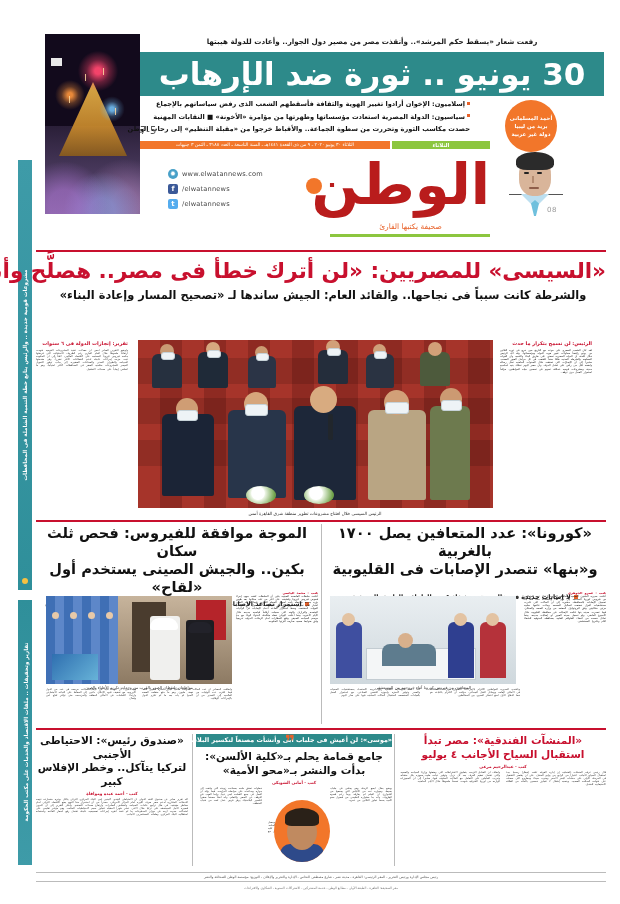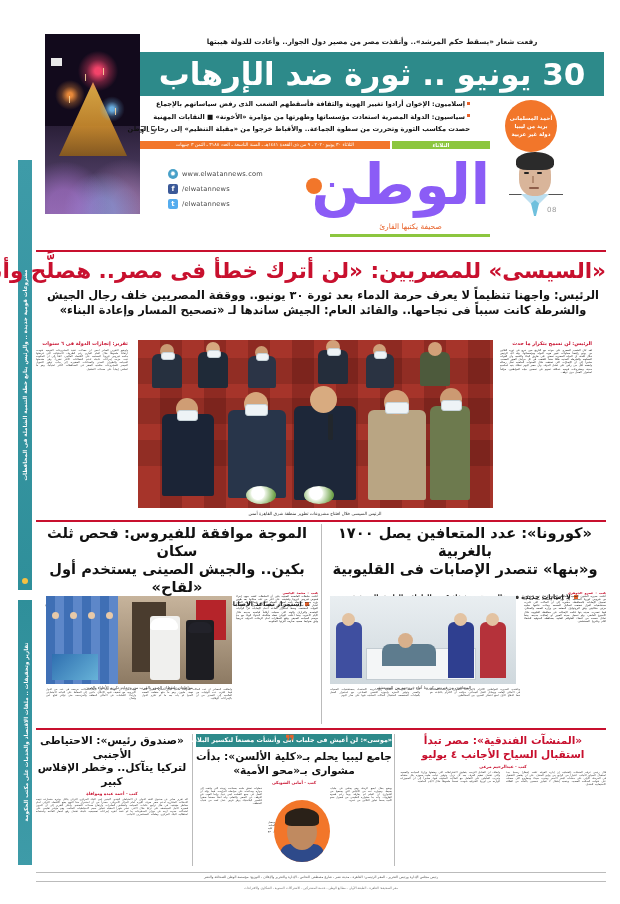--- a/index.html
+++ b/index.html
@@ -140,21 +140,21 @@
   .social .ic.fb{background:#3b5998;}
   .social .ic.tw{background:#55acee;border-radius:2px;}
   .social .tx{font-size:6.6px;color:#444;letter-spacing:.2px;}
 
   
   .masthead{
     position:absolute;left:330px;top:152px;width:160px;height:70px;
     text-align:center;direction:rtl;
   }
   .masthead .word{
-    font-size:56px;line-height:66px;font-weight:bold;color:#8b5cf6;
+    font-size:56px;line-height:66px;font-weight:bold;color:#b91c1c;
     letter-spacing:-2px;white-space:nowrap;
   }
   .dot{
     position:absolute;left:306px;top:178px;width:16px;height:16px;
     border-radius:50%;background:#f2762a;
   }
   .tagline{
     position:absolute;left:338px;top:222px;width:145px;height:10px;
     font-size:7.5px;color:#e8622a;direction:rtl;text-align:center;font-weight:normal;
   }
@@ -445,21 +445,20 @@
     <div class="rt">مشروعات قومية جديدة .. والرئيس يتابع خطة التنمية الشاملة فى المحافظات</div>
     <div class="dotm"></div>
   </div>
   <div class="rail2">
     <div class="rt">تقارير وتحقيقات .. ملفات الاقتصاد والخدمات على مكتب الحكومة</div>
   </div>
 
   <div class="redrule" style="left:36px;top:250px;width:570px"></div>
   <div class="lead">«السيسى» للمصريين: «لن أترك خطأ فى مصر.. هصلَّح وأبنى»</div>
   <div class="leadsub">
-    <div>الرئيس: واجهنا تنظيماً لا يعرف حرمة الدماء بعد ثورة ٣٠ يونيو.. ووقفة المصريين خلف رجال الجيش</div>
     <div>والشرطة كانت سبباً فى نجاحها.. والقائد العام: الجيش ساندها لـ «تصحيح المسار وإعادة البناء»</div>
   </div>
 
   <div class="mainphoto">
     <div class="mp-seatwall"></div>
     <div class="mp-row" style="top:18px"></div>
     <div class="mp-row" style="top:58px"></div>
     <div class="mp-row" style="top:100px"></div>
 
     <div class="mp-person" style="left:14px;top:14px;width:30px;height:34px;background:#26303f"></div>
@@ -603,21 +602,21 @@
       </div>
     </div>
   </div>
 
   <div class="greenstrip">
     <span>«موسى»: لن أعيش فى جلباب أبى وأنشأت مصنعاً لتكسير البلاستيك</span>
   </div>
   <div class="quotemark">❞</div>
 
   <div class="s3 s3b" style="top:750px">
-    <div class="h3">جامع ليبيا يحلم بـ«كلية الألسن»: بدأت مشوارى بـ«محو الأمية»</div>
+    <div class="h3">جامع قمامة يحلم بـ«كلية الألسن»: بدأت والنشر بـ«محو الأمية»</div>
     <div class="byline">كتب - أمانى الشوبكى</div>
     <div style="display:flex;gap:6px">
       <div class="microtext" style="width:62px;height:86px">
         يوضح بطل أبسع الرحلة وهو يجلس فى جلباب بسيط، وبجواره عدد من الأكياس التى يجمعها من الشوارع، أن الحلم لم يفارقه يوماً رغم قسوة الظروف، وأنه بدأ مشواره التعليمى من فصول محو الأمية بعدما تجاوز الثلاثين من عمره.
       </div>
       <div class="microtext" style="width:56px;height:86px;margin-top:34px">
         ويقول إنه التحق بعدها بالتعليم المفتوح وحصل على الشهادة الإعدادية ثم الثانوية العامة، ويطمح الآن إلى دراسة اللغات فى كلية الألسن لأنه يرى فى اللغة جسراً للتواصل مع العالم.
       </div>
       <div class="microtext" style="width:62px;height:86px">
         خطوات تحقق حلمه بمساندة زوجته التى وقفت إلى جواره وساعدته على مواصلة الدراسة، فيما يؤكد أن العمل فى جمع القمامة ليس عيباً، وإنما العيب فى التوقف عن السعى والتعلم، وأنه أنشأ مصنعاً صغيراً لتكسير البلاستيك يوفر فرص عمل لعدد من شباب المنطقة.

